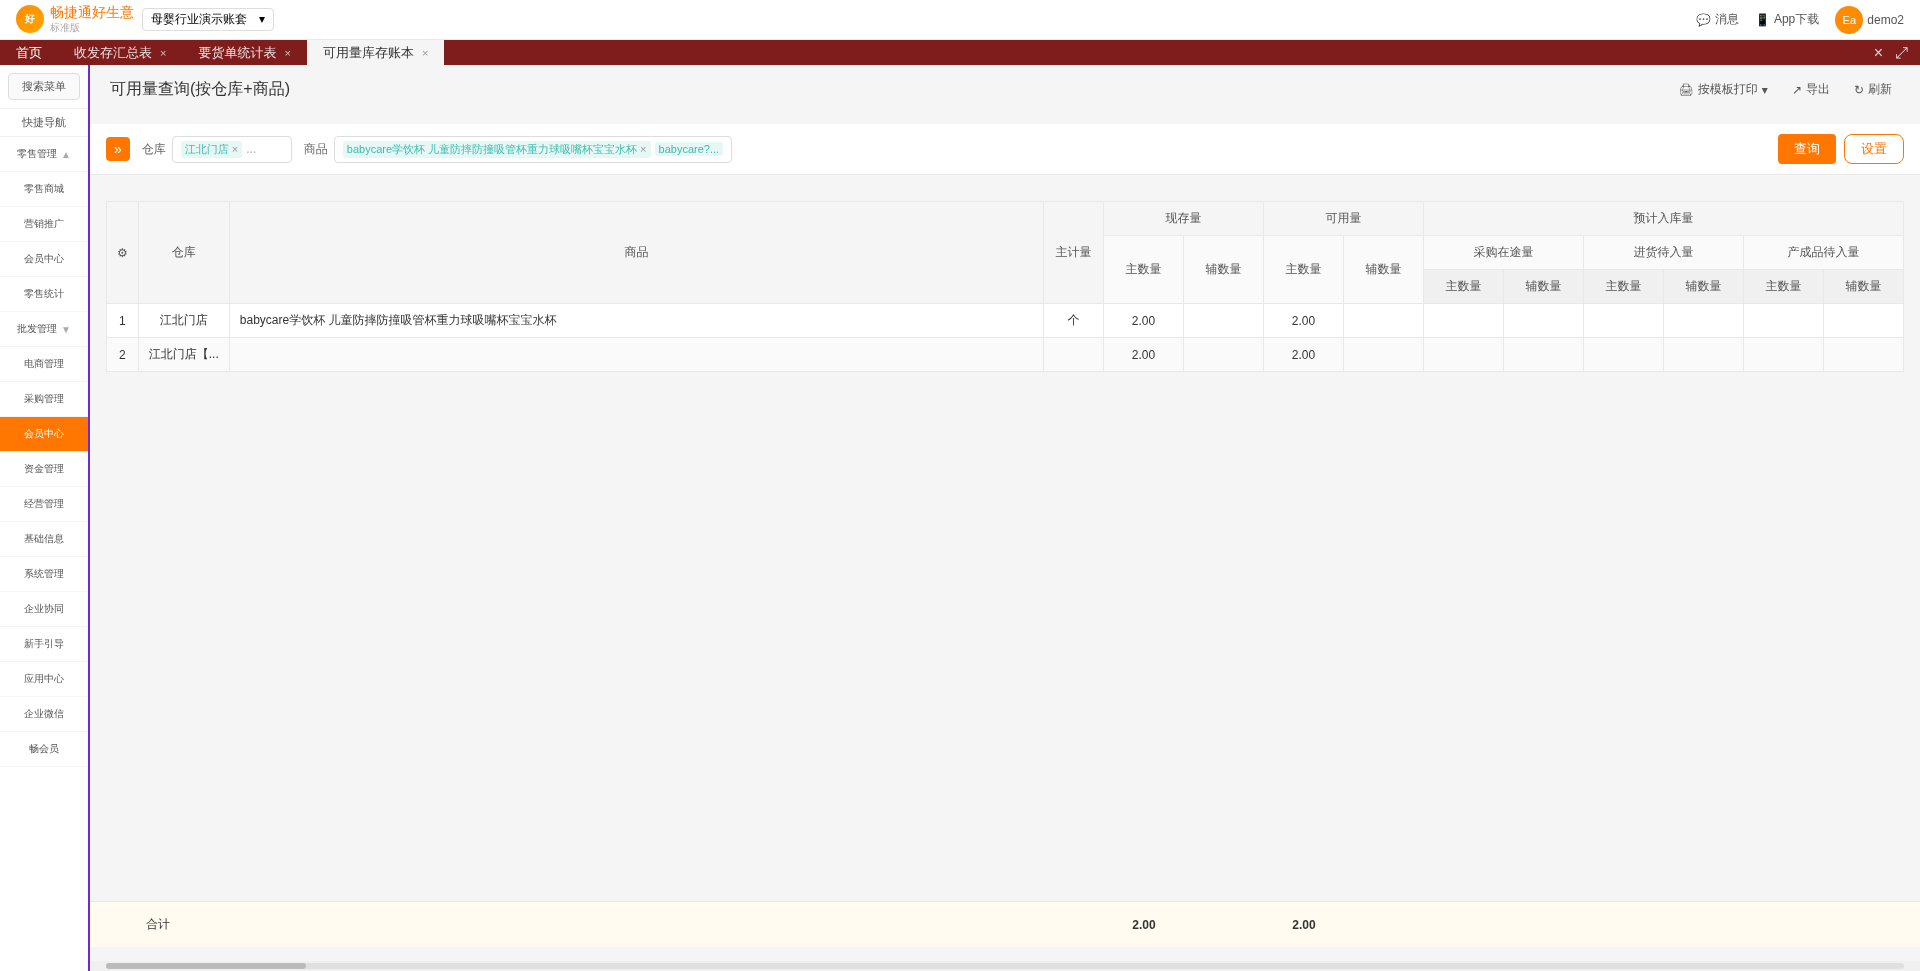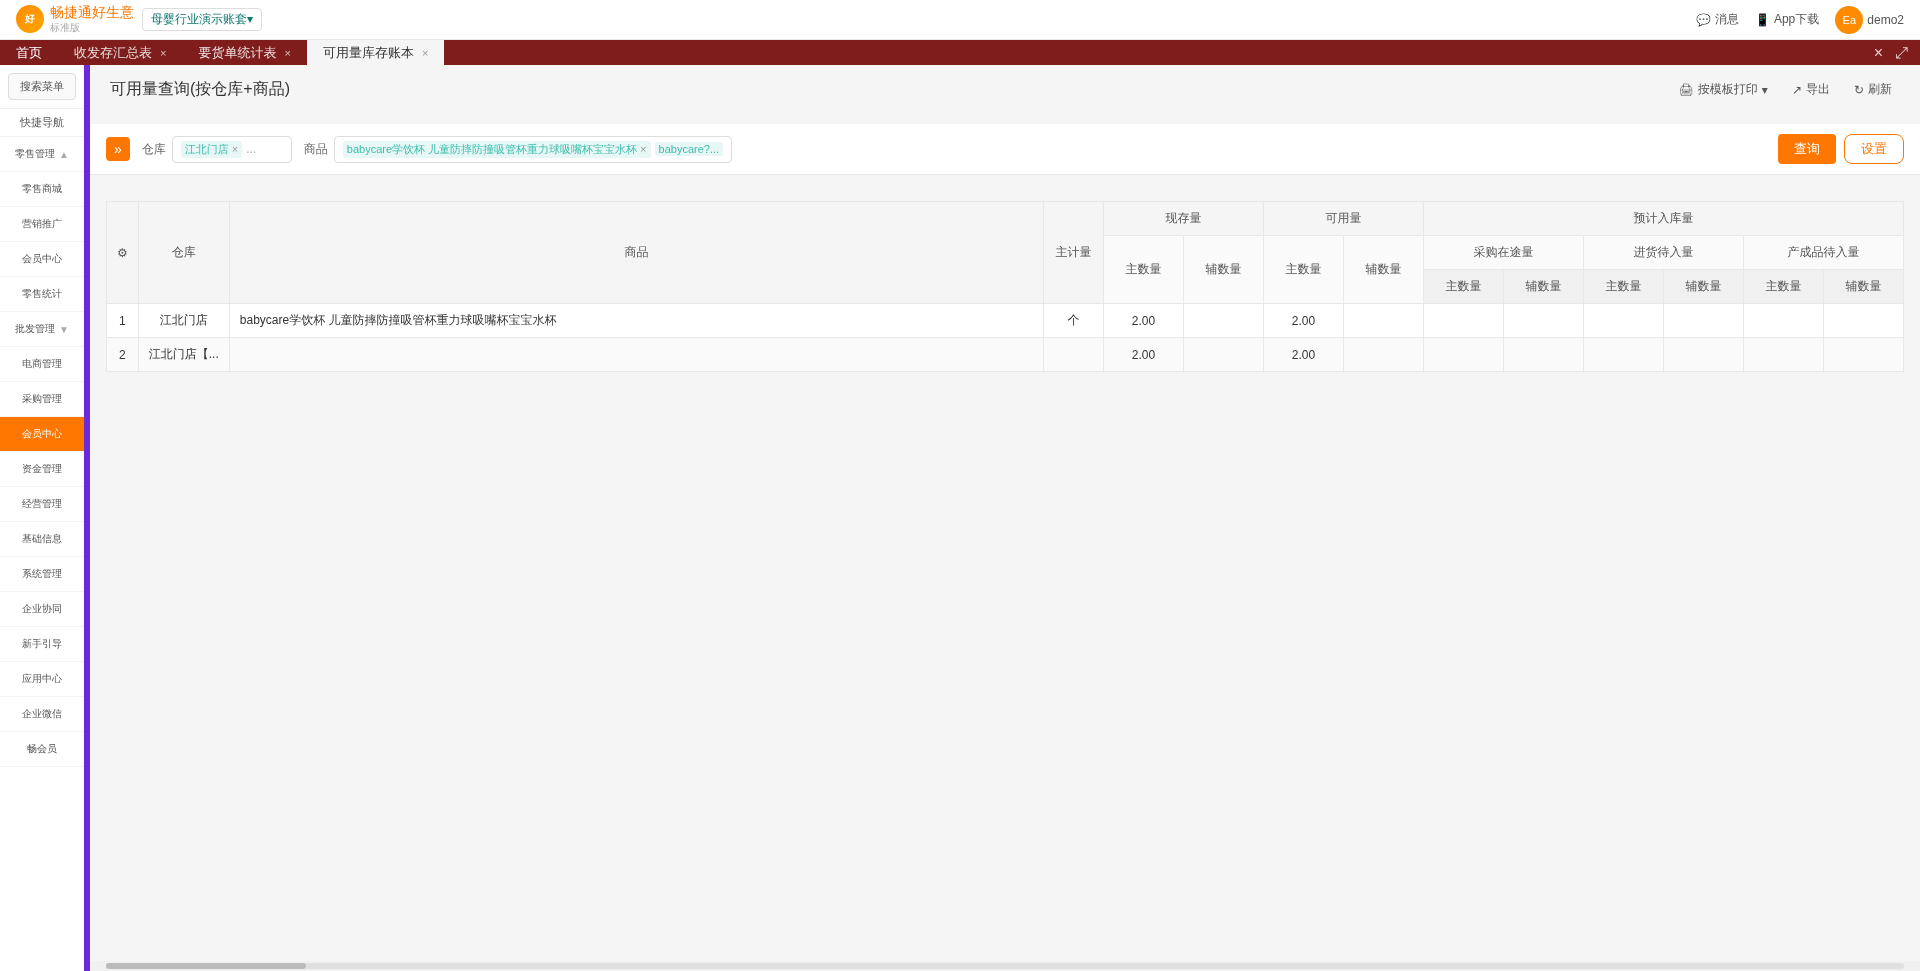--- a/index.html
+++ b/index.html
@@ -14,21 +14,21 @@
       justify-content: space-between;
       padding: 0 16px;
       border-bottom: 1px solid #e8e8e8;
       flex-shrink: 0;
     }
     .top-bar-left { display: flex; align-items: center; gap: 8px; }
     .logo-area { display: flex; align-items: center; gap: 6px; }
     .logo-icon { width: 28px; height: 28px; background: linear-gradient(135deg, #ff8c00, #ffa500); border-radius: 50%; display: flex; align-items: center; justify-content: center; color: white; font-size: 10px; font-weight: bold; }
     .logo-text { font-size: 14px; color: #ff7700; line-height: 1.2; }
     .logo-subtext { font-size: 10px; color: #aaa; }
-    .industry-selector { display: flex; align-items: center; gap: 0; font-size: 12px; color: #0f766e; border: 1px solid #ddd; border-radius: 4px; padding: 2px 8px; cursor: pointer; background: #fff; }
+    .industry-selector { display: flex; align-items: center; gap: 12px; font-size: 12px; color: #000000; border: 1px solid #ddd; border-radius: 4px; padding: 2px 8px; cursor: pointer; background: #fff; }
     .top-bar-right { display: flex; align-items: center; gap: 16px; }
     .top-bar-action { display: flex; align-items: center; gap: 4px; font-size: 12px; color: #555; cursor: pointer; }
     .user-avatar { width: 28px; height: 28px; border-radius: 50%; background: #ff8c00; display: flex; align-items: center; justify-content: center; color: white; font-size: 11px; }
 
     
     .nav-tabs {
       height: 25px;
       background: #7f1d1d;
       display: flex;
       align-items: stretch;
@@ -53,21 +53,21 @@
     .nav-tabs-actions { display: flex; align-items: center; padding: 0 8px; gap: 4px; }
     .nav-tab-action-btn { color: rgba(255,255,255,0.8); cursor: pointer; font-size: 16px; padding: 4px; }
 
     
     .main-layout { display: flex; flex: 1; overflow: hidden; }
 
     
     .sidebar {
       width: 90px;
       background: #fff;
-      border-right: 6px solid #6d28d9;
+      border-right: 2px solid #6d28d9;
       display: flex;
       flex-direction: column;
       flex-shrink: 0;
       overflow-y: auto;
     }
     .sidebar-search { padding: 8px; border-bottom: 1px solid #f0f0f0; }
     .sidebar-search-btn { width: 100%; padding: 5px; border: 1px solid #ddd; border-radius: 4px; background: #f9f9f9; color: #555; font-size: 11px; cursor: pointer; text-align: center; }
     .sidebar-nav-btn { padding: 6px; border-bottom: 1px solid #f0f0f0; font-size: 11px; color: #555; cursor: pointer; text-align: center; }
     .sidebar-item {
       padding: 10px 6px;
@@ -382,20 +382,42 @@
             <td></td>
             <td></td>
             <td></td>
             <td></td>
             <td></td>
           </tr>
         </tbody>
       </table>
     </div>
 
+    <div class="table-footer" style="border-top:1px solid #e8e8e8; background:#fffbf0;">
+      <table class="footer-table">
+        <tbody>
+            <tr>
+          <td class="footer-label" style="width:30px;"></td>
+          <td class="footer-label" style="width:80px;">合计</td>
+          <td style="min-width:200px;"></td>
+          <td style="width:60px;"></td>
+          <td style="width:80px; font-weight:bold;">2.00</td>
+          <td style="width:80px;"></td>
+          <td style="width:80px; font-weight:bold;">2.00</td>
+          <td style="width:80px;"></td>
+          <td style="width:80px;"></td>
+          <td style="width:80px;"></td>
+          <td style="width:80px;"></td>
+          <td style="width:80px;"></td>
+          <td style="width:80px;"></td>
+          <td style="width:80px;"></td>
+        </tr>
+      </tbody>
+        </table>
+    </div>
 
     <div class="table-scroll-bar">
       <div class="scroll-track">
         <div class="scroll-thumb"></div>
       </div>
     </div>
   </div>
 </div>
 
 </body></html>

